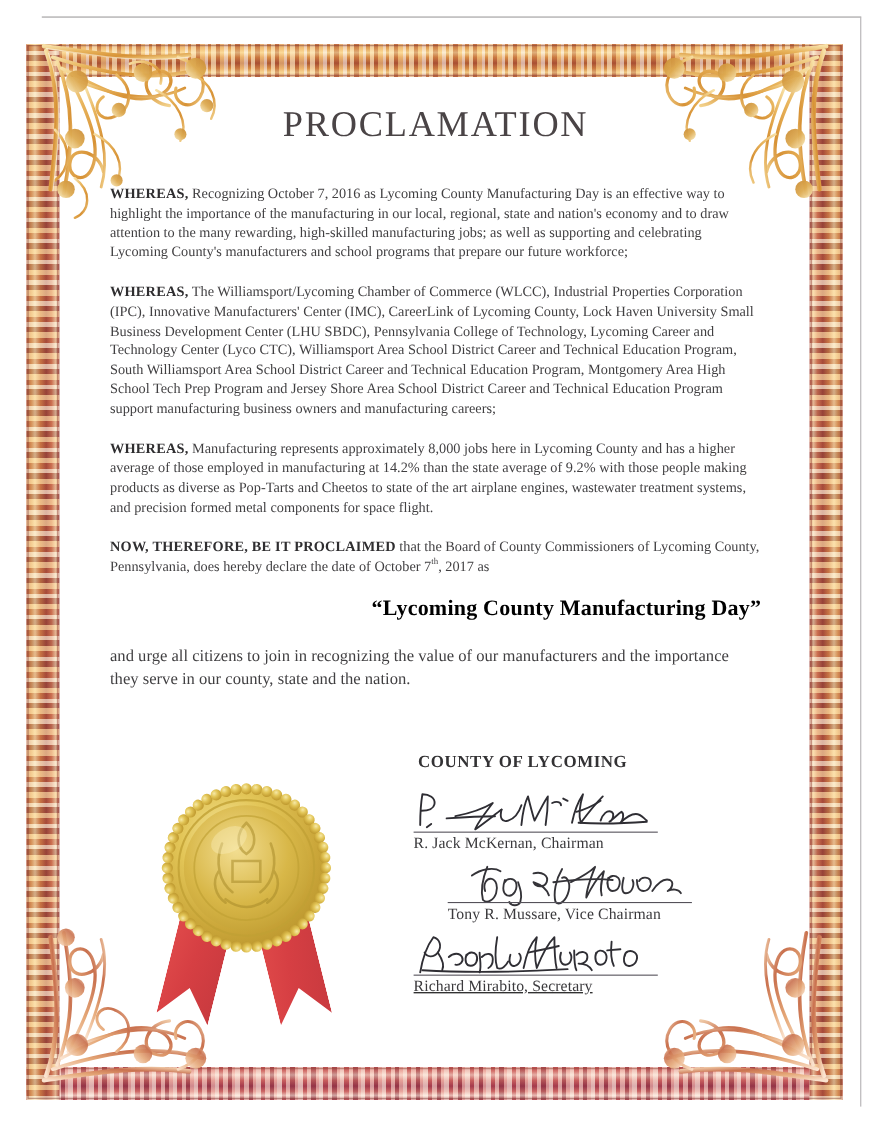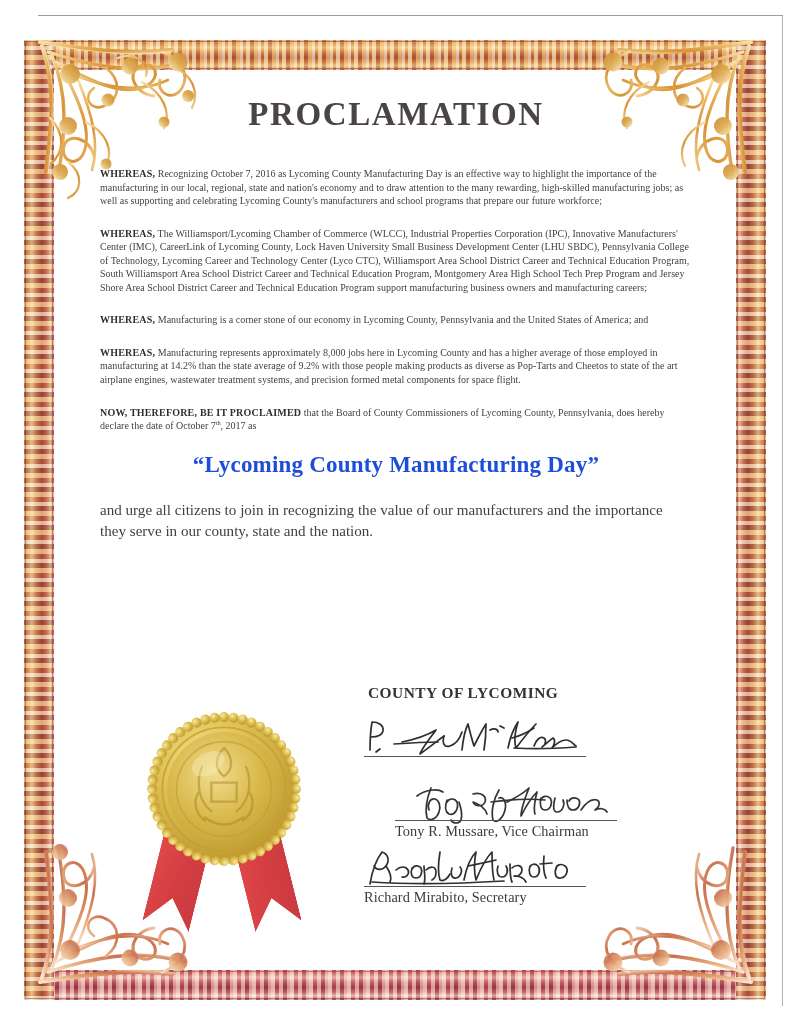--- a/index.html
+++ b/index.html
@@ -150,79 +150,79 @@
     position: absolute;
     left: 100px;
     top: 96px;
     width: 592px;
     color: #3b3a3c;
   }
 
   .doc-title {
     text-align: center;
     font-size: 33px;
-    font-weight: 700;
+    font-weight: 400;
     letter-spacing: 1.6px;
     color: #4a4446;
     margin: 0 0 34px 0;
     font-family: "Liberation Serif", "DejaVu Serif", serif;
   }
 
   .para {
-    font-size: 10px;
+    font-size: 13px;
     line-height: 1.355;
     margin: 0 0 19px 0;
     text-align: left;
     color: #403f41;
   }
   .para .lead {
     font-weight: 700;
     letter-spacing: .2px;
     color: #2f2e30;
   }
   .para sup { font-size: .62em; margin-top: 12px; }
 
   .declared-day {
-    text-align: center;
-    font-size: 23px;
+    text-align: right;
+    font-size: 20px;
     font-weight: 700;
-    color: #1d4ed8;
+    color: #000000;
     margin: 18px 0 22px 0;
     letter-spacing: .2px;
   }
 
   .closing {
     font-size: 15.1px;
     line-height: 1.36;
     margin: 0;
     color: #403f41;
   }
 
   
   .sig-area {
     position: absolute;
-    left: 96px;
+    left: 108px;
     top: 684px;
     width: 592px;
     height: 250px;
   }
   .county-heading {
     position: absolute;
     left: 272px;
     top: 0;
     font-size: 15.4px;
     font-weight: 700;
     letter-spacing: .5px;
     color: #333234;
   }
 
   .sig-group { position: absolute; left: 268px; width: 232px; }
   .sig-1 { top: 36px; }
   .sig-2 { top: 100px; margin-left: 31px; }
-  .sig-3 { top: 166px; }
+  .sig-3 { top: 166px; text-decoration: underline; }
 
   .sig-mark {
     position: relative;
     height: 36px;
   }
   .sig-mark svg {
     position: absolute;
     left: 0;
     bottom: -4px;
     width: 222px;
@@ -428,21 +428,20 @@
   </div>
 
   <div class="content">
 
     <h1 class="doc-title">PROCLAMATION</h1>
 
     <p class="para"><span class="lead">WHEREAS,</span><span> Recognizing October 7, 2016 as Lycoming County Manufacturing Day is an effective way to highlight the importance of the manufacturing in our local, regional, state and nation's economy and to draw attention to the many rewarding, high-skilled manufacturing jobs; as well as supporting and celebrating Lycoming County's manufacturers and school programs that prepare our future workforce;</span></p>
 
     <p class="para"><span class="lead">WHEREAS,</span><span> The Williamsport/Lycoming Chamber of Commerce (WLCC), Industrial Properties Corporation (IPC), Innovative Manufacturers' Center (IMC), CareerLink of Lycoming County, Lock Haven University Small Business Development Center (LHU SBDC), Pennsylvania College of Technology, Lycoming Career and Technology Center (Lyco CTC), Williamsport Area School District Career and Technical Education Program, South Williamsport Area School District Career and Technical Education Program, Montgomery Area High School Tech Prep Program and Jersey Shore Area School District Career and Technical Education Program support manufacturing business owners and manufacturing careers;</span></p>
 
-    <p class="para"><span class="lead">WHEREAS,</span><span> Manufacturing is a corner stone of our economy in Lycoming County, Pennsylvania and the United States of America; and</span></p>
 
     <p class="para"><span class="lead">WHEREAS,</span><span> Manufacturing represents approximately 8,000 jobs here in Lycoming County and has a higher average of those employed in manufacturing at 14.2% than the state average of 9.2% with those people making products as diverse as Pop-Tarts and Cheetos to state of the art airplane engines, wastewater treatment systems, and precision formed metal components for space flight.</span></p>
 
     <p class="para"><span class="lead">NOW, THEREFORE, BE IT PROCLAIMED</span><span> that the Board of County Commissioners of Lycoming County, Pennsylvania, does hereby declare the date of October 7</span><sup>th</sup><span>, 2017 as</span></p>
 
     <div class="declared-day">“Lycoming County Manufacturing Day”</div>
 
     <p class="closing">and urge all citizens to join in recognizing the value of our manufacturers and the importance they serve in our county, state and the nation.</p>
   </div>
 
@@ -559,20 +558,21 @@
             <path d="M126 14 C 130 12, 134 13, 134 16"></path>
             <path d="M136 10 L 140 12"></path>
             <path d="M144 32 C 146 22, 150 12, 154 6 C 151 16, 150 26, 152 32 C 158 24, 166 14, 172 8"></path>
             <path d="M148 22 C 156 20, 164 16, 170 12"></path>
             <path d="M170 30 C 172 24, 176 20, 180 22 C 183 24, 181 30, 178 31 C 182 28, 186 24, 189 22 C 192 24, 190 30, 188 32 C 192 28, 197 24, 202 24 C 207 24, 209 28, 212 30"></path>
             <path d="M150 32 C 166 33, 186 33, 212 31"></path>
           </g>
         </svg>
       </div>
       <div class="sig-rule"></div>
+      <div class="sig-name">R. Jack McKernan, Chairman</div>
     </div>
 
     <div class="sig-group sig-2">
       <div class="sig-mark">
         <svg viewBox="0 0 222 44" xmlns="http://www.w3.org/2000/svg" aria-hidden="true">
           <g fill="none" stroke="#343338" stroke-width="1.7" stroke-linecap="round" stroke-linejoin="round">
             <path d="M22 16 C 30 10, 42 8, 48 12"></path>
             <path d="M36 8 C 32 18, 30 30, 32 38 C 36 42, 42 38, 44 32 C 46 26, 44 20, 40 19 C 35 18, 32 24, 34 30"></path>
             <path d="M52 20 C 50 26, 50 32, 54 34 C 60 36, 64 28, 62 22 C 60 18, 54 18, 52 22"></path>
             <path d="M64 22 C 66 28, 68 34, 66 40 C 64 44, 58 44, 56 40"></path>

